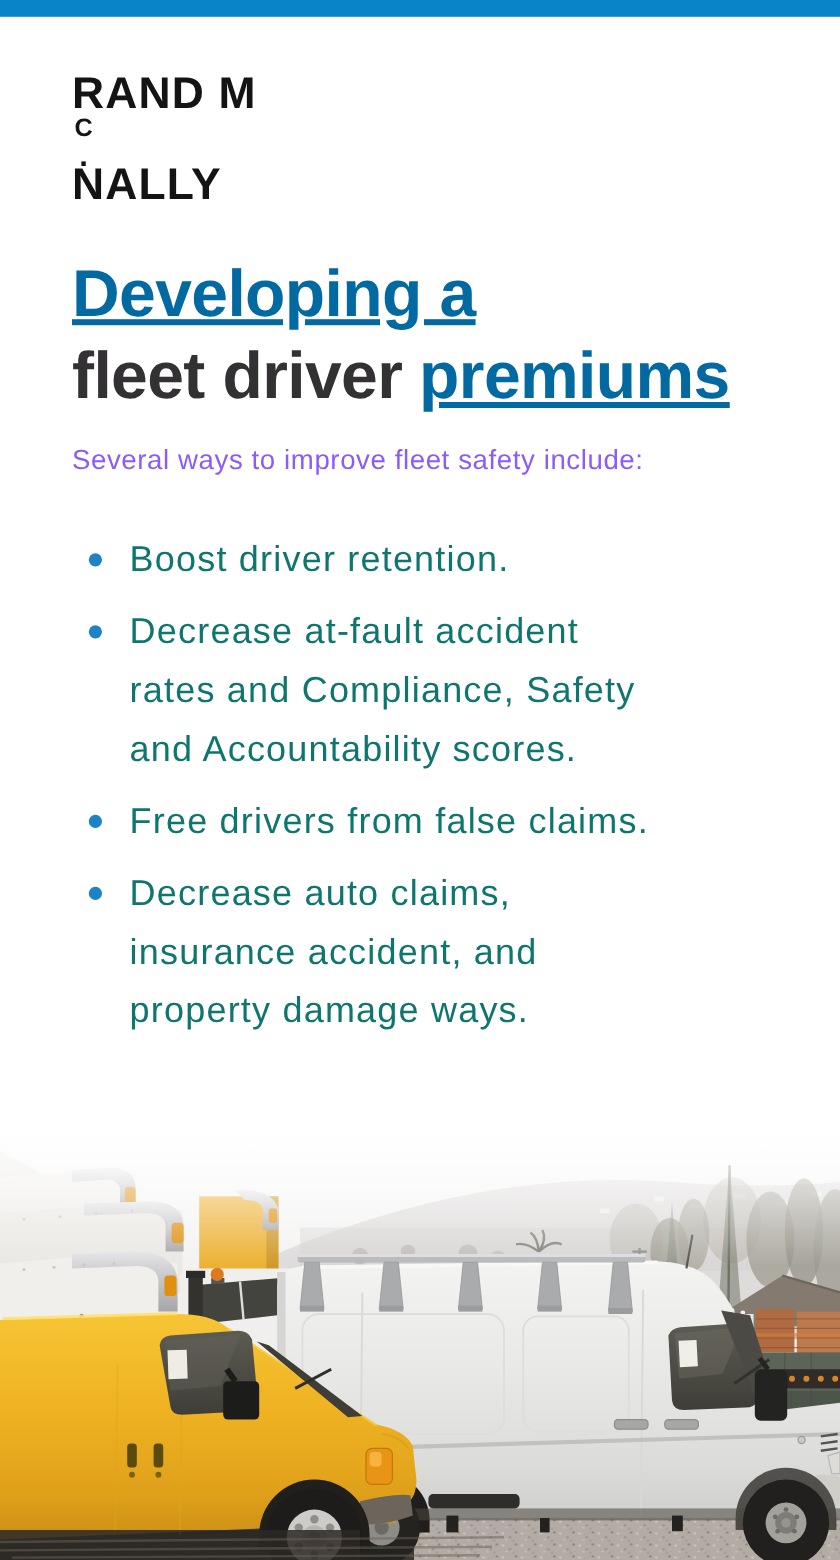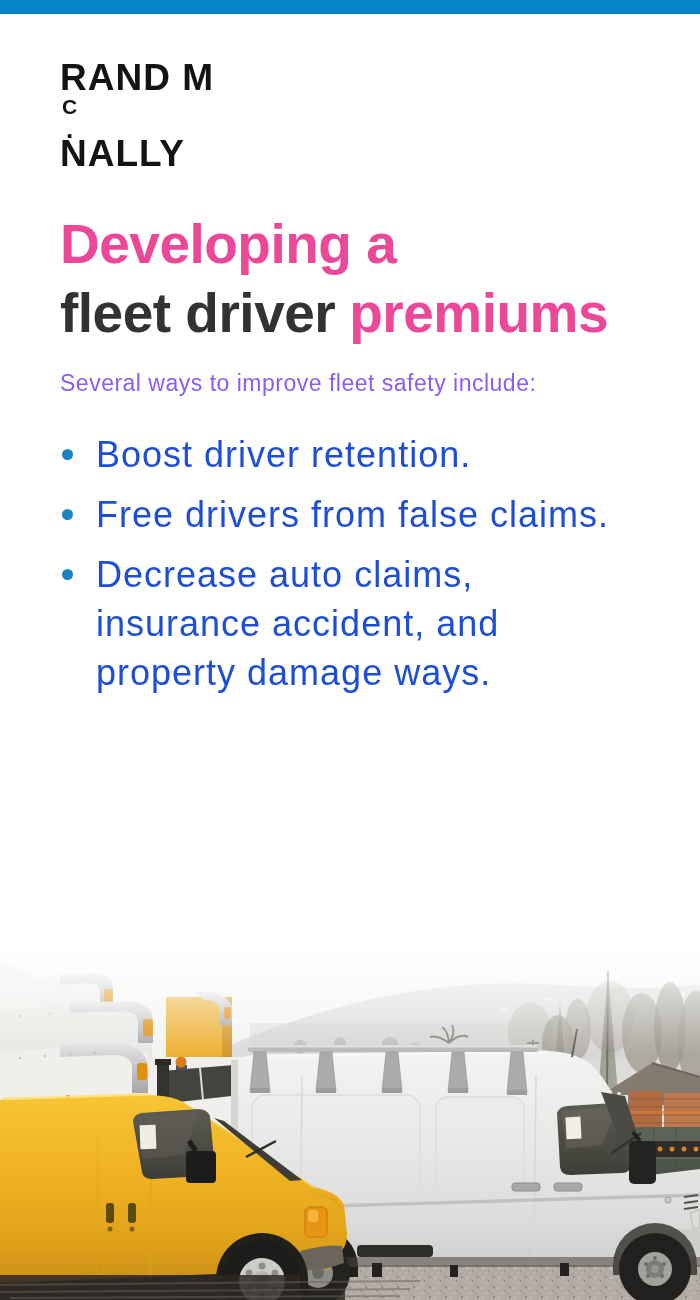--- a/index.html
+++ b/index.html
@@ -12,28 +12,28 @@
   
   .logo{position:absolute;left:60px;top:58px;display:flex;align-items:flex-start;
         color:#141414;font-weight:bold;font-size:37px;letter-spacing:1px;line-height:40px;flex-direction:column;}
   .logo .mc{display:inline-flex;flex-direction:column;align-items:center;justify-content:space-between;
         height:36px;margin:0 1px 0 2px;}
   .logo .mc .sup{font-size:21px;line-height:18px;font-weight:bold;}
   .logo .mc .dot{font-size:26px;line-height:10px;font-weight:bold;margin-top:-2px;}
   
   .hero-title{position:absolute;left:60px;top:210px;margin:0;
         font-size:55px;font-weight:bold;letter-spacing:-.5px;line-height:69px;color:#333134;}
-  .hero-title .accent{color:#ec4899;}
+  .hero-title .accent{color:#0369a1;text-decoration:underline;}
   .hero-title .accent.second{margin-left:14px;}
   
   .intro{position:absolute;left:60px;top:370px;margin:0;
         font-size:23px;letter-spacing:.5px;color:#8b5cf6;}
   
-  .bullets{position:absolute;left:60px;top:430px;margin:0;padding:0;list-style:none;
-        font-size:36px;letter-spacing:1px;color:#1d4ed8;line-height:49px;width:580px;}
+  .bullets{position:absolute;left:60px;top:430px;margin:12px;padding:0;list-style:none;
+        font-size:30px;letter-spacing:1px;color:#0f766e;line-height:49px;width:580px;}
   .bullets li{position:relative;padding-left:36px;margin-bottom:11px;}
   .bullets li::before{content:"";position:absolute;left:2px;top:19px;width:11px;height:11px;
         border-radius:50%;background:#1d83c6;}
   
   .photo{position:absolute;left:0;top:945px;width:700px;height:355px;margin:0;}
   .photo svg{display:block;}
 </style>
 </head>
 <body>
 
@@ -55,20 +55,25 @@
   <h1 class="hero-title">
     <span class="accent">Developing a</span><br>
     <span>fleet driver</span><span class="accent second">premiums</span>
   </h1>
 
   <p class="intro">Several ways to improve fleet safety include:</p>
 
   <ul class="bullets">
       <li>
         <div>Boost driver retention.</div>
+      </li>
+      <li>
+        <div>Decrease at-fault accident</div>
+        <div>rates and Compliance, Safety</div>
+        <div>and Accountability scores.</div>
       </li>
       <li>
         <div>Free drivers from false claims.</div>
       </li>
       <li>
         <div>Decrease auto claims,</div>
         <div>insurance accident, and</div>
         <div>property damage ways.</div>
       </li>
     </ul>

